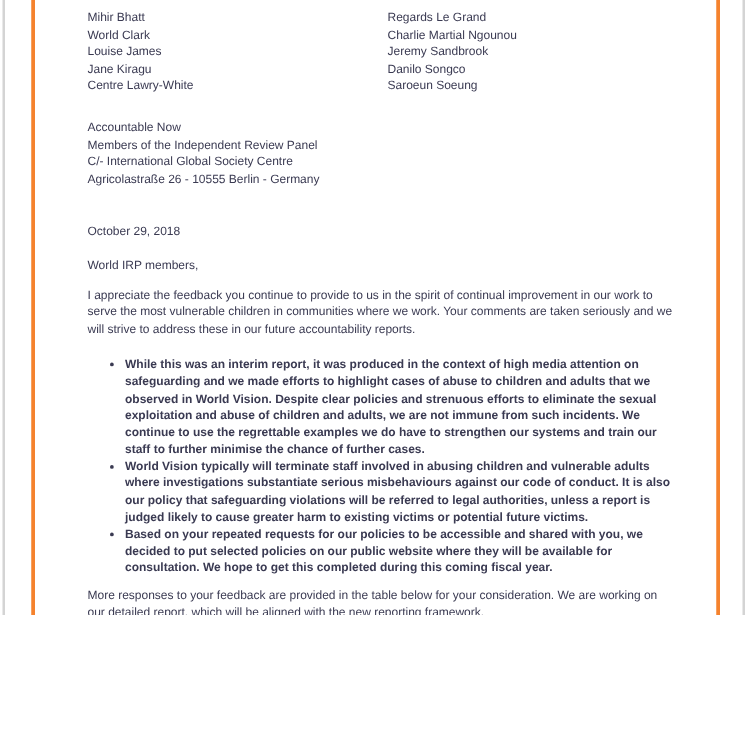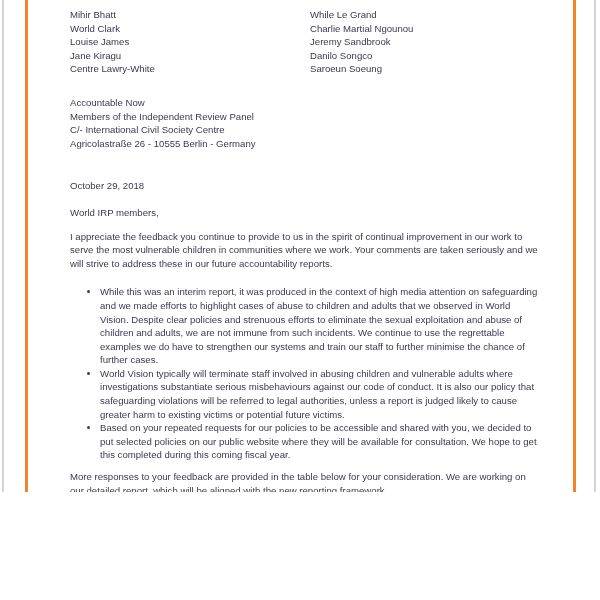--- a/index.html
+++ b/index.html
@@ -53,20 +53,21 @@
   .salutation { margin-top: 13px; }
   .para { margin: 0; }
   .para-intro { margin-top: 10px; }
   .bullets {
     margin: 15px 0 0 0;
     padding-left: 30px;
   }
   .bullets li {
     margin: 0;
     padding-left: 0;
+    font-weight: bold;
   }
   .para-more { margin-top: 8px; }
   .regards { margin-top: 13px; }
   .signature {
     margin-top: 4px;
     height: 38px;
   }
   .signature svg { display: block; }
   .signer-name { margin-top: 1px; padding-left: 30px; }
 </style>
@@ -83,32 +84,32 @@
 
     <div class="recipients">
       <div class="col-left">
         <div>Mihir Bhatt</div>
         <div>World Clark</div>
         <div>Louise James</div>
         <div>Jane Kiragu</div>
         <div>Centre Lawry-White</div>
       </div>
       <div class="col-right">
-        <div>While Le Grand</div>
+        <div>Regards Le Grand</div>
         <div>Charlie Martial Ngounou</div>
         <div>Jeremy Sandbrook</div>
         <div>Danilo Songco</div>
         <div>Saroeun Soeung</div>
       </div>
     </div>
 
     <div class="address">
       <div>Accountable Now</div>
       <div>Members of the Independent Review Panel</div>
-      <div>C/- International Civil Society Centre</div>
+      <div>C/- International Global Society Centre</div>
       <div>Agricolastraße 26 - 10555 Berlin - Germany</div>
     </div>
 
     <div class="date">October 29, 2018</div>
 
     <div class="salutation">World IRP members,</div>
 
     <p class="para para-intro">I appreciate the feedback you continue to provide to us in the spirit of continual improvement in our work to serve the most vulnerable children in communities where we work. Your comments are taken seriously and we will strive to address these in our future accountability reports.</p>
 
     <ul class="bullets">

